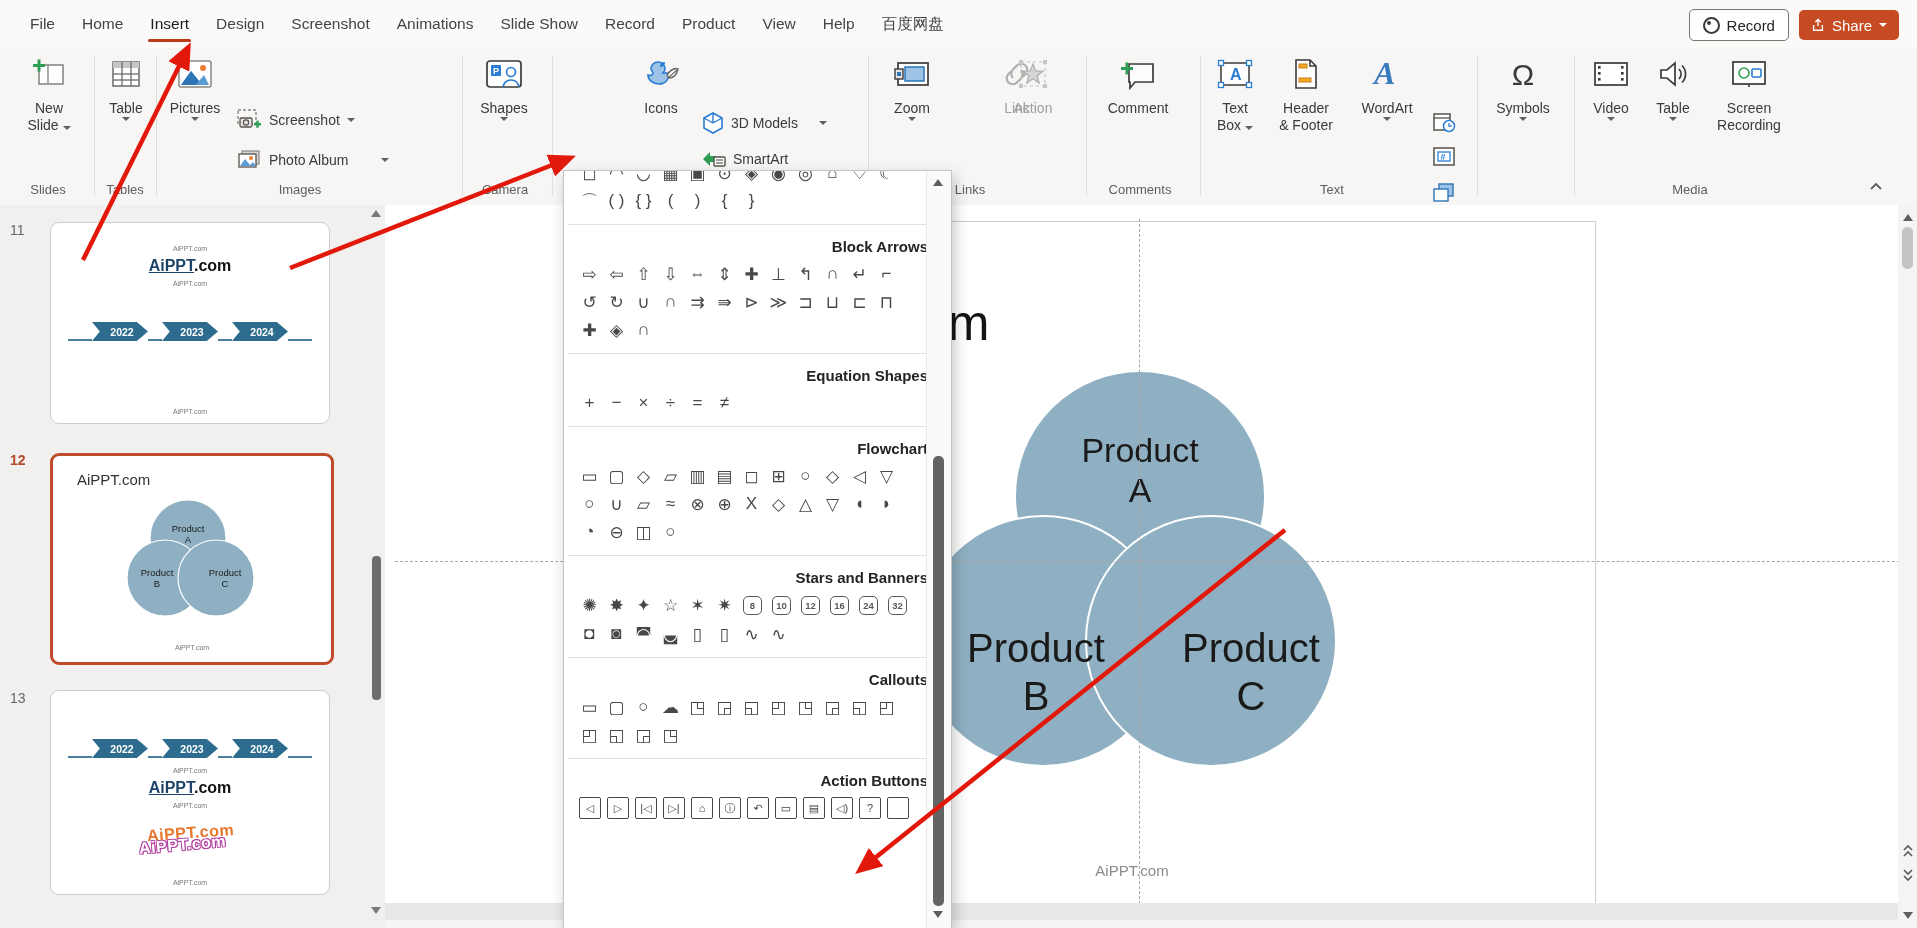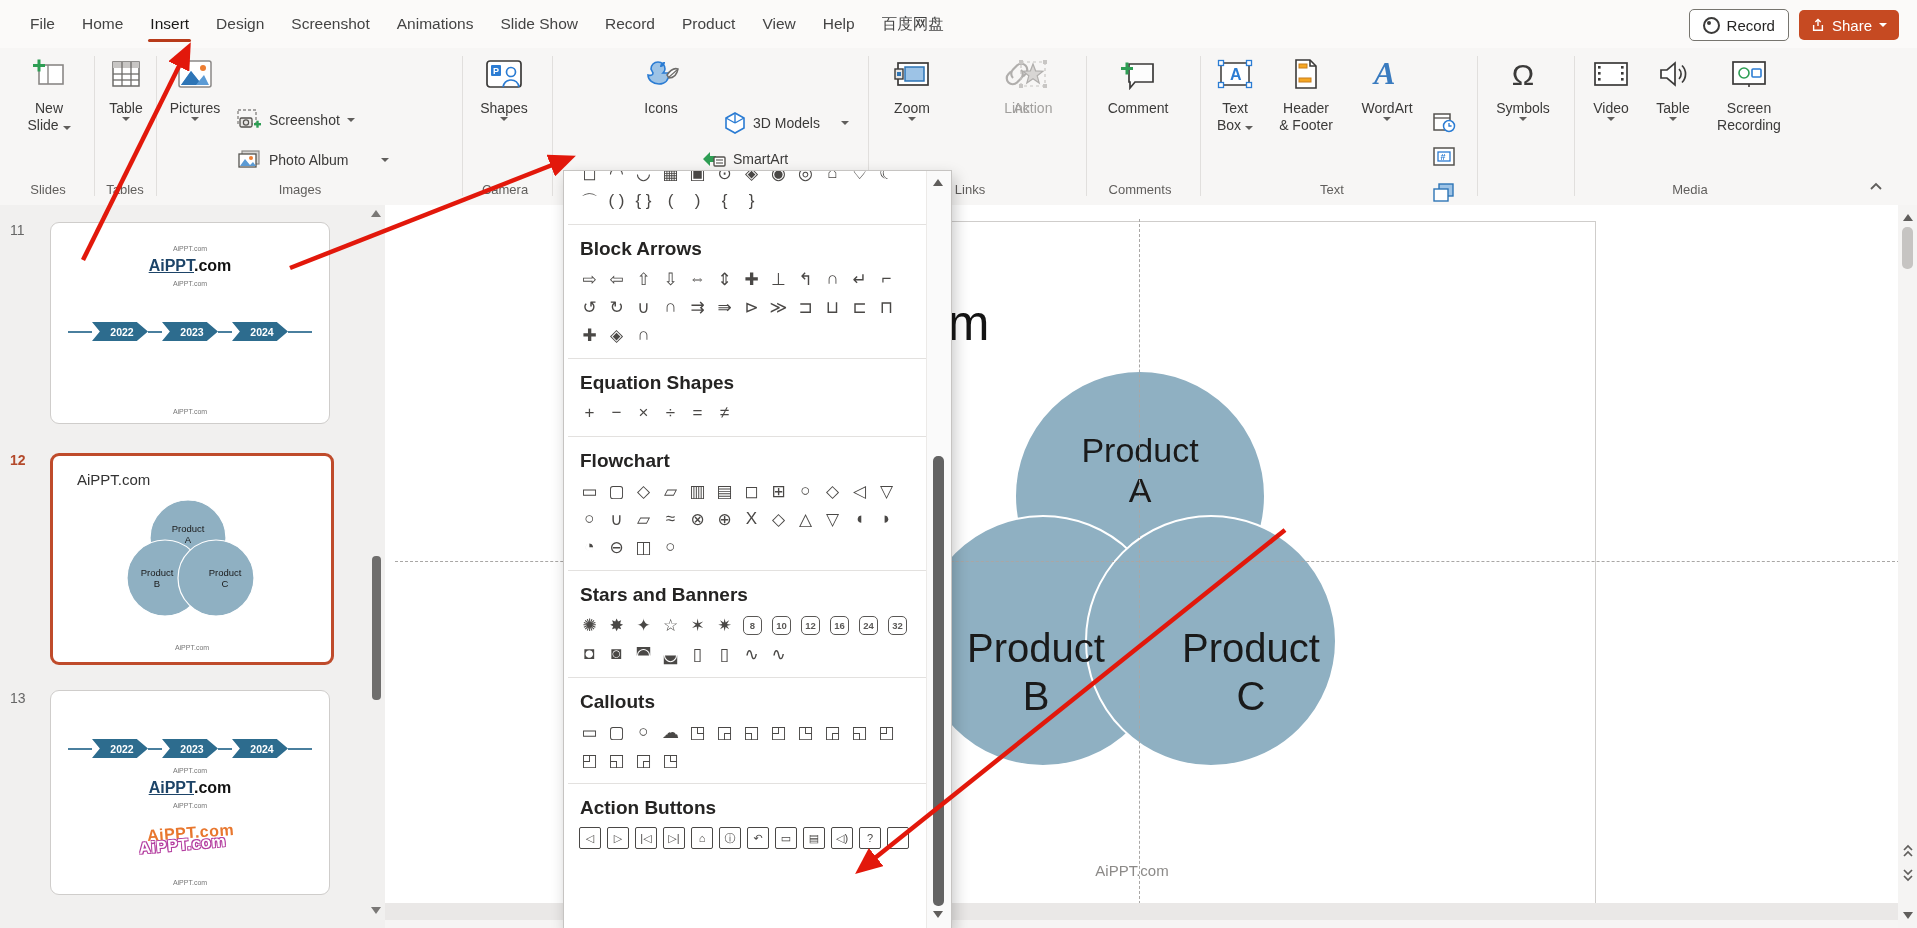--- a/index.html
+++ b/index.html
@@ -29,21 +29,21 @@
   .disabled{color:#a19f9d !important;}
   
   .panel{position:absolute;left:0;top:205px;width:385px;height:723px;background:#f1f0ef;}
   .slide-num{position:absolute;left:10px;font-size:14px;color:#666;}
   .slide-num.sel{color:#b3492a;font-weight:bold;}
   .thumb{position:absolute;left:50px;width:278px;background:#fff;border:1px solid #cfcdcb;border-radius:9px;cursor:pointer;overflow:hidden;}
   .thumb.sel{border:3px solid #bf4b2b;}
   .t-tiny{position:absolute;width:100%;text-align:center;font-size:7px;color:#777;}
   .t-brand{position:absolute;width:100%;text-align:center;font-size:16px;font-weight:bold;color:#111;}
   .t-brand .u{color:#1d4468;text-decoration:underline;}
-  .tl{position:absolute;width:100%;display:flex;align-items:center;justify-content:center;}
+  .tl{position:absolute;width:100%;display:flex;align-items:flex-end;justify-content:center;}
   .tl-line{height:2px;background:#4a7f9e;display:inline-block;}
   .tl-arrow{width:52px;height:19px;background:#2d6c8e;color:#fff;font-size:10.5px;font-weight:bold;display:flex;align-items:center;justify-content:center;
     clip-path:polygon(0% 0%,80% 0%,100% 50%,80% 100%,0% 100%,14% 50%);padding-left:4px;}
   .t-title{position:absolute;left:24px;top:15px;font-size:15px;color:#333;}
   .wordart-o{position:absolute;left:96px;top:133px;font-size:16px;font-weight:bold;color:#e8772e;transform:rotate(-4deg);letter-spacing:.5px;}
   .wordart-p{position:absolute;left:88px;top:145px;font-size:16px;font-weight:bold;color:#fff;transform:rotate(-5deg);
     text-shadow:-1px -1px 0 #b43fa0,1px -1px 0 #b43fa0,-1px 1px 0 #b43fa0,1px 1px 0 #b43fa0;letter-spacing:.5px;}
   .p-scroll{position:absolute;left:370px;top:205px;width:14px;height:723px;}
   .p-thumbbar{position:absolute;left:2px;width:9px;background:#6f6e6d;border-radius:4px;}
   .tri-up{width:0;height:0;border-left:5px solid transparent;border-right:5px solid transparent;border-bottom:7px solid #7a7876;}
@@ -59,21 +59,21 @@
   .slide-footer{position:absolute;left:0;width:926px;top:640px;text-align:center;font-size:15px;color:#8c8a88;}
   .venn-label{fill:#1a1a1a;text-anchor:middle;font-family:"Liberation Sans",sans-serif;}
   
   .r-scroll{position:absolute;right:0;top:205px;width:19px;height:723px;background:#f5f4f3;}
   .r-thumb{position:absolute;left:4px;top:22px;width:11px;height:42px;background:#c6c4c2;border-radius:5px;}
   .r-btn{position:absolute;left:0;width:19px;height:20px;display:flex;align-items:center;justify-content:center;cursor:pointer;}
   
   .dropdown{position:absolute;left:563px;top:170px;width:387px;height:758px;background:#fff;border:1px solid #c6c4c2;
     box-shadow:3px 6px 14px rgba(0,0,0,.22);z-index:20;}
   .dd-content{position:absolute;left:0;top:0;width:362px;height:758px;overflow:hidden;padding-left:2px;}
-  .sec-h{font-size:19px;font-weight:bold;color:#252423;margin:13px 0 5px 14px;}
+  .sec-h{font-size:15px;font-weight:bold;color:#252423;margin:13px 0 5px 14px;text-align:right;}
   .sep{border-top:1px solid #e3e1df;margin:9px 2px 0 2px;}
   .g-row{display:flex;flex-wrap:wrap;padding-left:10px;}
   .g{width:27px;height:28px;display:flex;align-items:center;justify-content:center;font-size:17px;color:#4a4846;cursor:pointer;}
   .g-row.clip{height:16px;overflow:hidden;}
   .g-row.clip .g{margin-top:-12px;}
   .g.num{width:17px;height:17px;margin:5px;border:1.5px solid #5a5856;border-radius:5px;font-size:9.5px;color:#5a5856;font-weight:bold;}
   .g.box{width:20px;height:20px;margin:3px;border:1.8px solid #4a4846;border-radius:2px;font-size:11px;}
   .dd-scroll{position:absolute;right:0;top:0;width:24px;height:758px;background:#fafafa;border-left:1px solid #eceae8;}
   .dd-thumb{position:absolute;left:6px;top:285px;width:11px;height:450px;background:#636363;border-radius:5px;}
   
@@ -210,21 +210,21 @@
         <svg width="36" height="34" viewBox="0 0 36 34">
             <path d="M8 12c0-4 3-7 7-7s7 3 7 7c0 2-1 3-2 4h6c0 7-4 11-10 11S5 23 5 18c3 1 5 0 5-2z" fill="#9dc3e6" stroke="#2b7cd3" stroke-width="1.6"></path>
             <path d="M22 5c-3 0-5 2-5 5 3 0 5-2 5-5z" fill="#2b7cd3"></path>
             <path d="M24 18c4-6 8-7 11-6-1 5-4 9-9 9z" fill="#fff" stroke="#6e6c6a" stroke-width="1.5"></path>
             <line x1="34" y1="13" x2="26" y2="20" stroke="#6e6c6a" stroke-width="1.2"></line>
           </svg>
       </span>
       <span>Icons</span>
     </div>
 
-    <div class="rowbtn" style="left:724px;top:64px">
+    <div class="rowbtn" style="left:702px;top:64px">
       <svg width="22" height="22" viewBox="0 0 22 22">
           <path d="M11 1 20 6v10l-9 5-9-5V6z" fill="#fff" stroke="#2b7cd3" stroke-width="1.6"></path>
           <path d="M11 1v10m0 0L2 6m9 5 9-5" fill="none" stroke="#2b7cd3" stroke-width="1.4"></path>
         </svg>
       <span>3D Models</span>
       <span class="chev" style="margin-left:14px"></span>
     </div>
     <div class="rowbtn" style="left:702px;top:101px">
       <svg width="24" height="20" viewBox="0 0 24 20">
           <path d="M1 10 8 3v4h6v6H8v4z" fill="#2e9e54"></path>

